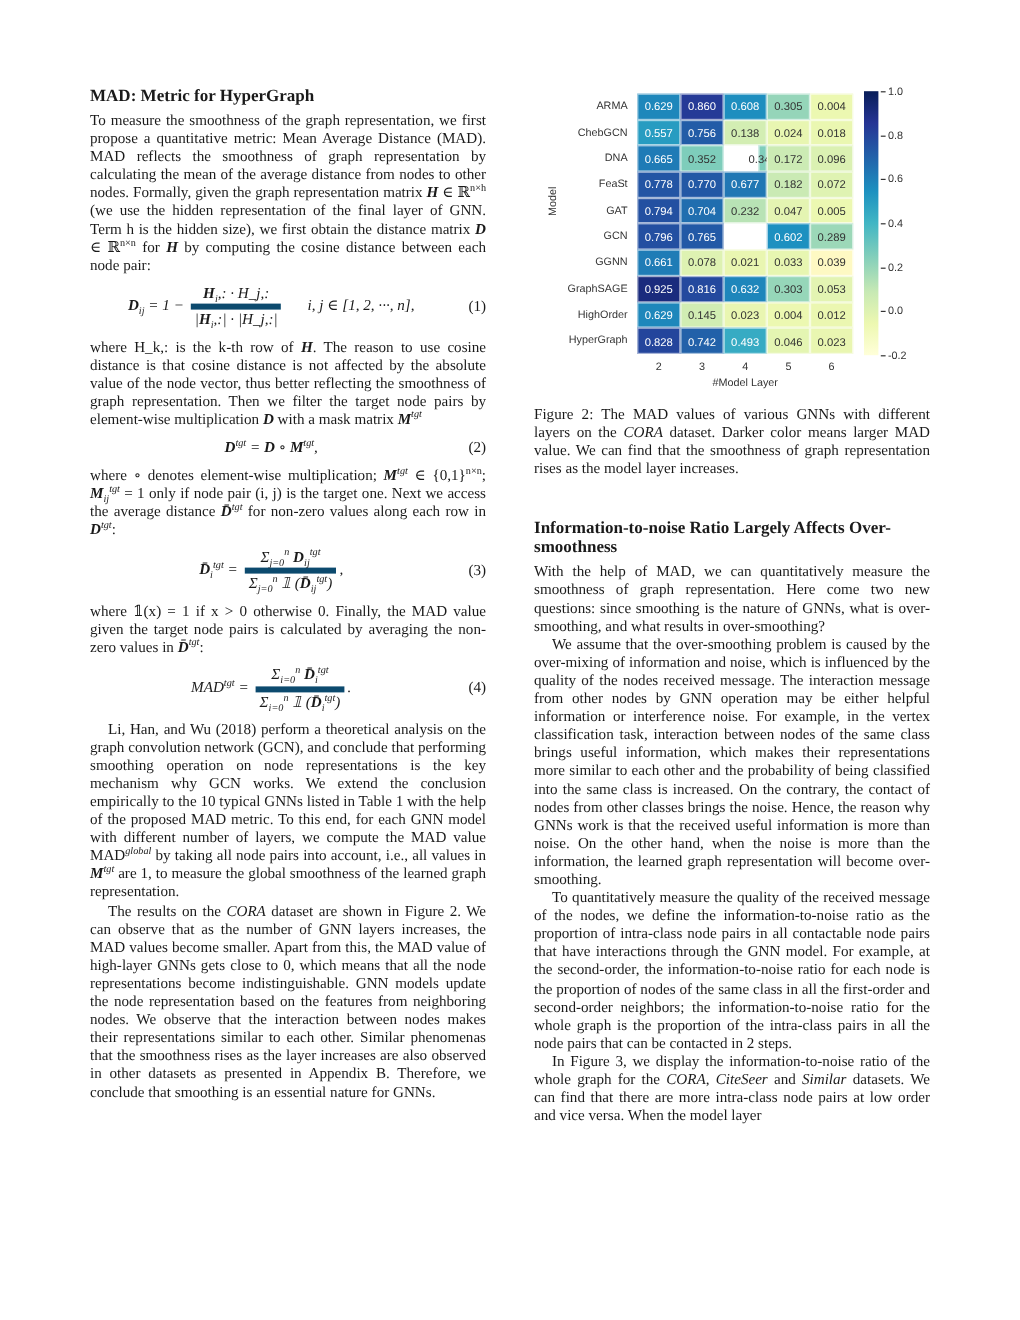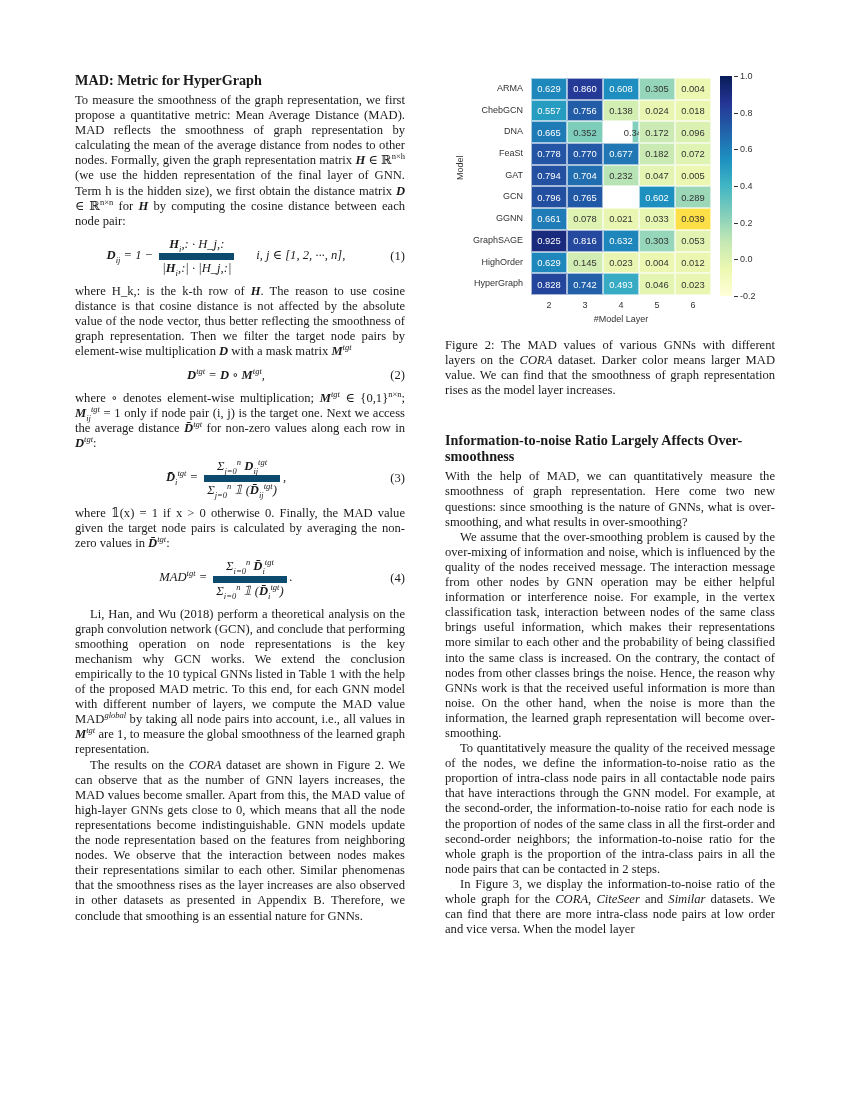--- a/index.html
+++ b/index.html
@@ -8,21 +8,21 @@
   .col { position: absolute; width: 330px; font-size: 12.6px; line-height: 15.1px; text-align: justify; hyphens: manual; }
   .left { left: 75px; top: 72px; }
   .right { left: 445px; }
   h2 { font-size: 14.2px; font-weight: bold; margin: 0 0 5px 0; line-height: 16px; text-align: left; }
   p { margin: 0; }
   p.ind { text-indent: 15px; }
   .eq { display: flex; align-items: center; justify-content: space-between; margin: 8px 0 8px 0; }
   .eq .body { flex: 1; text-align: center; font-style: italic; }
   .eq .num { font-style: normal; width: 28px; text-align: right; }
   .frac { display: inline-flex; flex-direction: column; vertical-align: middle; text-align: center; margin: 0 3px; }
-  .frac .n { border-bottom: 7px solid #0c4a6e; padding: 0 3px 1px 3px; }
+  .frac .n { border-bottom: 5px solid #0c4a6e; padding: 0 3px 1px 3px; }
   .frac .d { padding: 1px 3px 0 3px; }
   b.m { font-weight: bold; font-style: italic; }
   i { font-style: italic; }
   sup, sub { font-size: 8.5px; line-height: 0; }
   
   .fig { position: absolute; left: 455px; top: 70px; width: 330px; height: 255px; font-family: "Liberation Sans", "DejaVu Sans", sans-serif; }
   .ylabels { position: absolute; left: 0; top: 8px; width: 72px; }
   .ylab { height: 21.7px; line-height: 21.7px; text-align: right; font-size: 9px; color: #333; padding-right: 4px; }
   .yaxis-title { position: absolute; left: 0px; top: 110px; font-size: 9px; color: #333; transform: rotate(-90deg); transform-origin: left top; }
   .grid { position: absolute; left: 76px; top: 8px; display: grid; grid-template-columns: repeat(5, 36px); grid-auto-rows: 21.7px; }
@@ -123,21 +123,21 @@
       <div class="cell" style="background: rgb(236, 248, 177); color: rgb(51, 51, 51);">0.005</div>
       <div class="cell" style="background: rgb(35, 79, 161); color: rgb(255, 255, 255);">0.796</div>
       <div class="cell" style="background: rgb(34, 89, 166); color: rgb(255, 255, 255);">0.765</div>
       <div class="cell" style="background: rgb(33, 106, 174); color: rgb(255, 255, 255); margin-top: 48px;">0.714</div>
       <div class="cell" style="background: rgb(29, 144, 192); color: rgb(255, 255, 255);">0.602</div>
       <div class="cell" style="background: rgb(156, 216, 184); color: rgb(51, 51, 51);">0.289</div>
       <div class="cell" style="background: rgb(31, 124, 182); color: rgb(255, 255, 255);">0.661</div>
       <div class="cell" style="background: rgb(222, 242, 178); color: rgb(51, 51, 51);">0.078</div>
       <div class="cell" style="background: rgb(233, 246, 177); color: rgb(51, 51, 51);">0.021</div>
       <div class="cell" style="background: rgb(231, 246, 177); color: rgb(51, 51, 51);">0.033</div>
-      <div class="cell" style="background: #fde047; color: rgb(51, 51, 51);">0.039</div>
+      <div class="cell" style="background: #fef9c3; color: rgb(51, 51, 51);">0.039</div>
       <div class="cell" style="background: rgb(26, 43, 125); color: rgb(255, 255, 255);">0.925</div>
       <div class="cell" style="background: rgb(36, 73, 158); color: rgb(255, 255, 255);">0.816</div>
       <div class="cell" style="background: rgb(30, 134, 187); color: rgb(255, 255, 255);">0.632</div>
       <div class="cell" style="background: rgb(150, 214, 185); color: rgb(51, 51, 51);">0.303</div>
       <div class="cell" style="background: rgb(227, 244, 178); color: rgb(51, 51, 51);">0.053</div>
       <div class="cell" style="background: rgb(30, 135, 187); color: rgb(255, 255, 255);">0.629</div>
       <div class="cell" style="background: rgb(209, 237, 179); color: rgb(51, 51, 51); text-align: center;">0.145</div>
       <div class="cell" style="background: rgb(233, 246, 177); color: rgb(51, 51, 51);">0.023</div>
       <div class="cell" style="background: rgb(236, 248, 177); color: rgb(51, 51, 51);">0.004</div>
       <div class="cell" style="background: rgb(235, 247, 177); color: rgb(51, 51, 51);">0.012</div>

